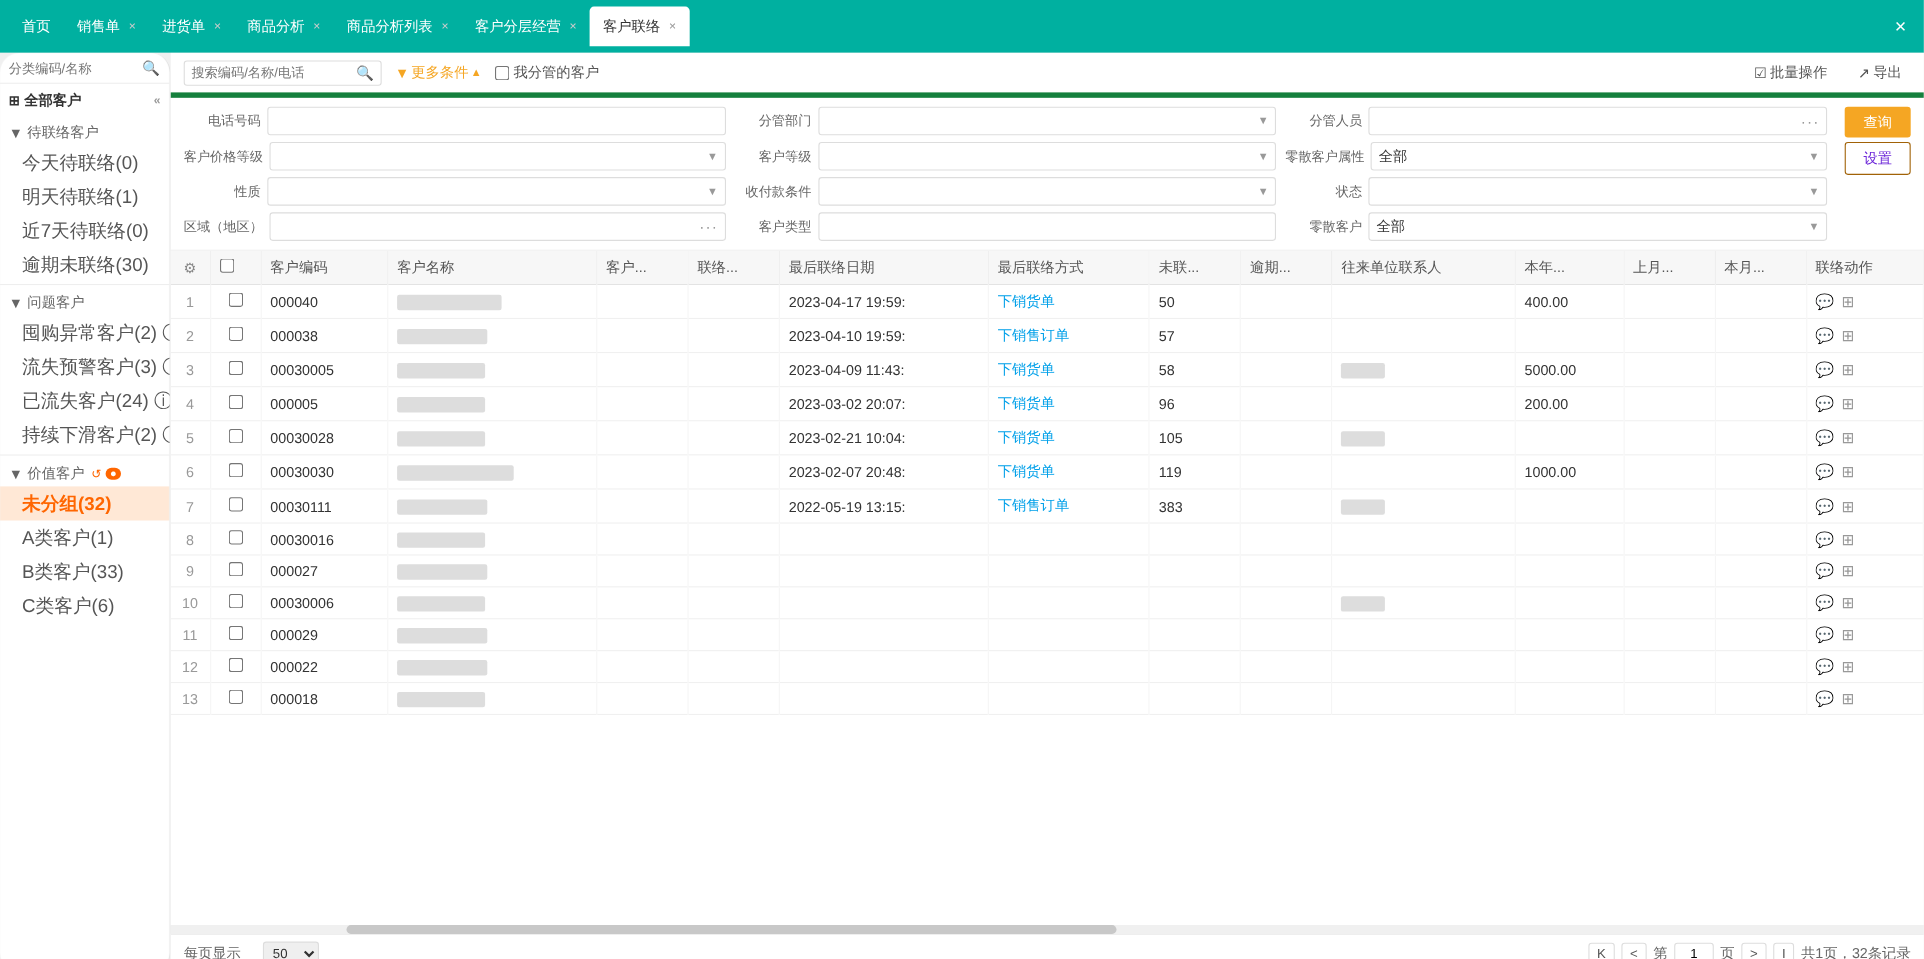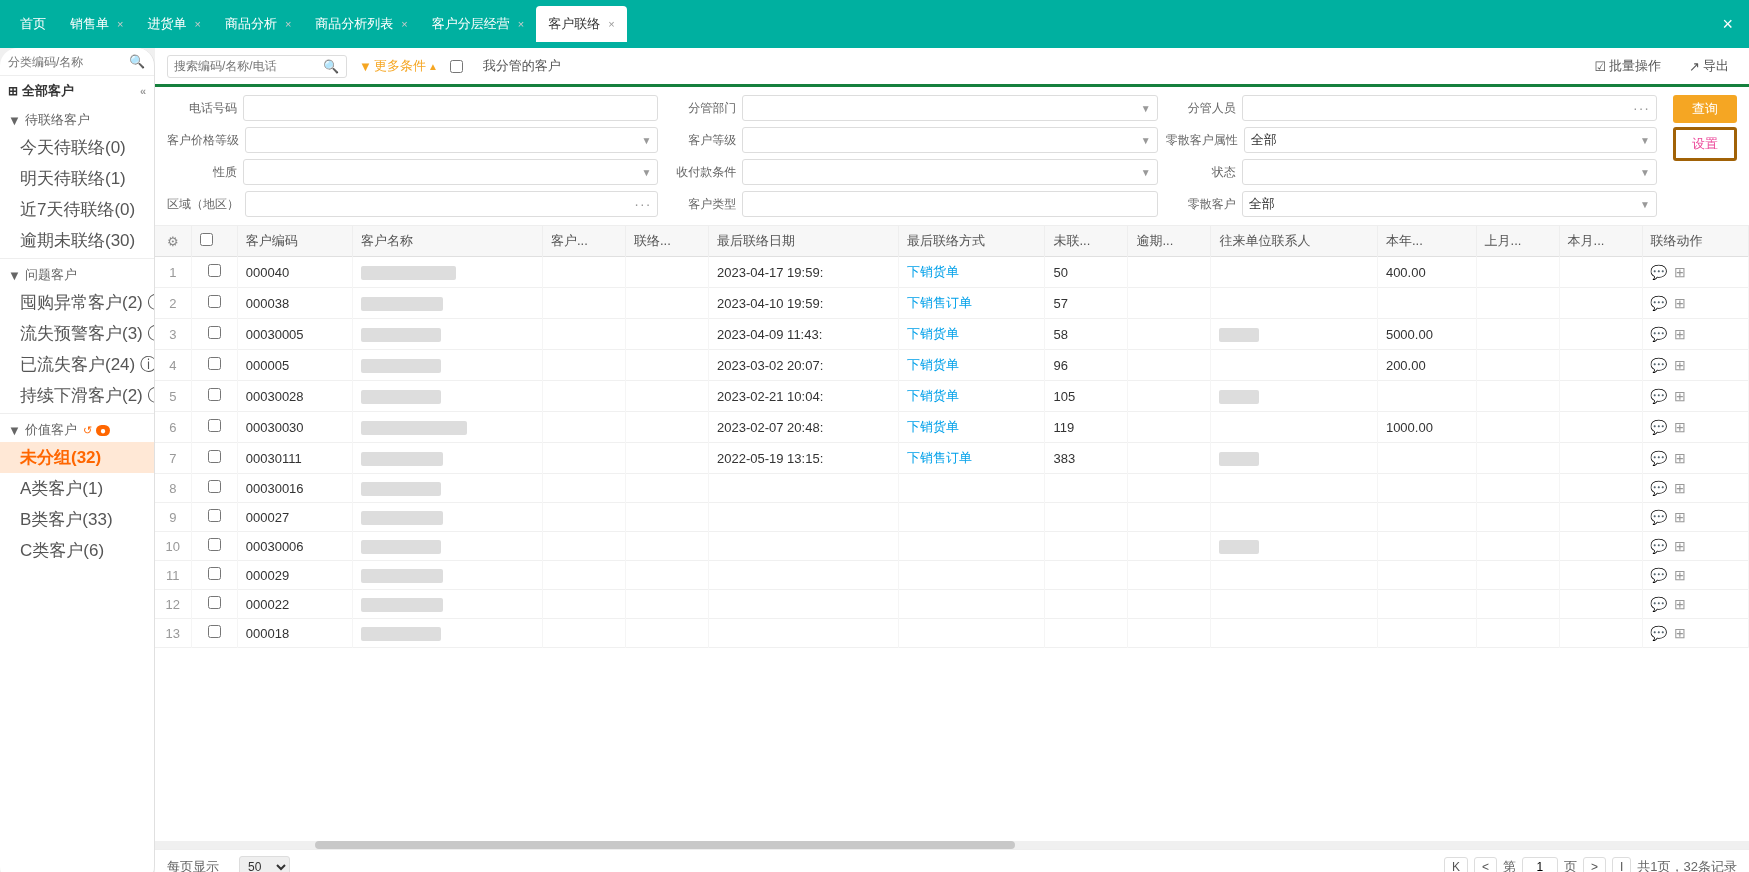--- a/index.html
+++ b/index.html
@@ -109,21 +109,21 @@
       overflow: hidden;
     }
 
     
     .filter-bar {
       background: #fff;
       padding: 6px 12px;
       display: flex;
       align-items: center;
       gap: 12px;
-      border-bottom: 3px solid #15803d;
+      border-bottom: 5px solid #15803d;
     }
     .filter-search-box {
       display: flex;
       align-items: center;
       border: 1px solid #ddd;
       border-radius: 3px;
       padding: 3px 6px;
       gap: 4px;
       width: 180px;
     }
@@ -138,21 +138,21 @@
       color: #f5a623;
       cursor: pointer;
       font-size: 12px;
       display: flex;
       align-items: center;
       gap: 2px;
     }
     .my-customers {
       display: flex;
       align-items: center;
-      gap: 20px;
+      gap: 4px;
       color: #555;
       font-size: 12px;
       cursor: pointer;
     }
     .filter-spacer { flex: 1; }
     .toolbar-btn {
       display: flex;
       align-items: center;
       gap: 3px;
       color: #555;
@@ -215,22 +215,22 @@
       background: #f5a623;
       color: #fff;
       border: none;
       border-radius: 3px;
       padding: 5px 16px;
       cursor: pointer;
       font-size: 13px;
     }
     .btn-reset {
       background: #fff;
-      color: #ec4899;
-      border: 3px solid #a16207;
+      color: #6d28d9;
+      border: 1px solid #a16207;
       border-radius: 3px;
       padding: 5px 16px;
       cursor: pointer;
       font-size: 13px;
     }
 
     
     .table-container {
       flex: 1;
       overflow: auto;

